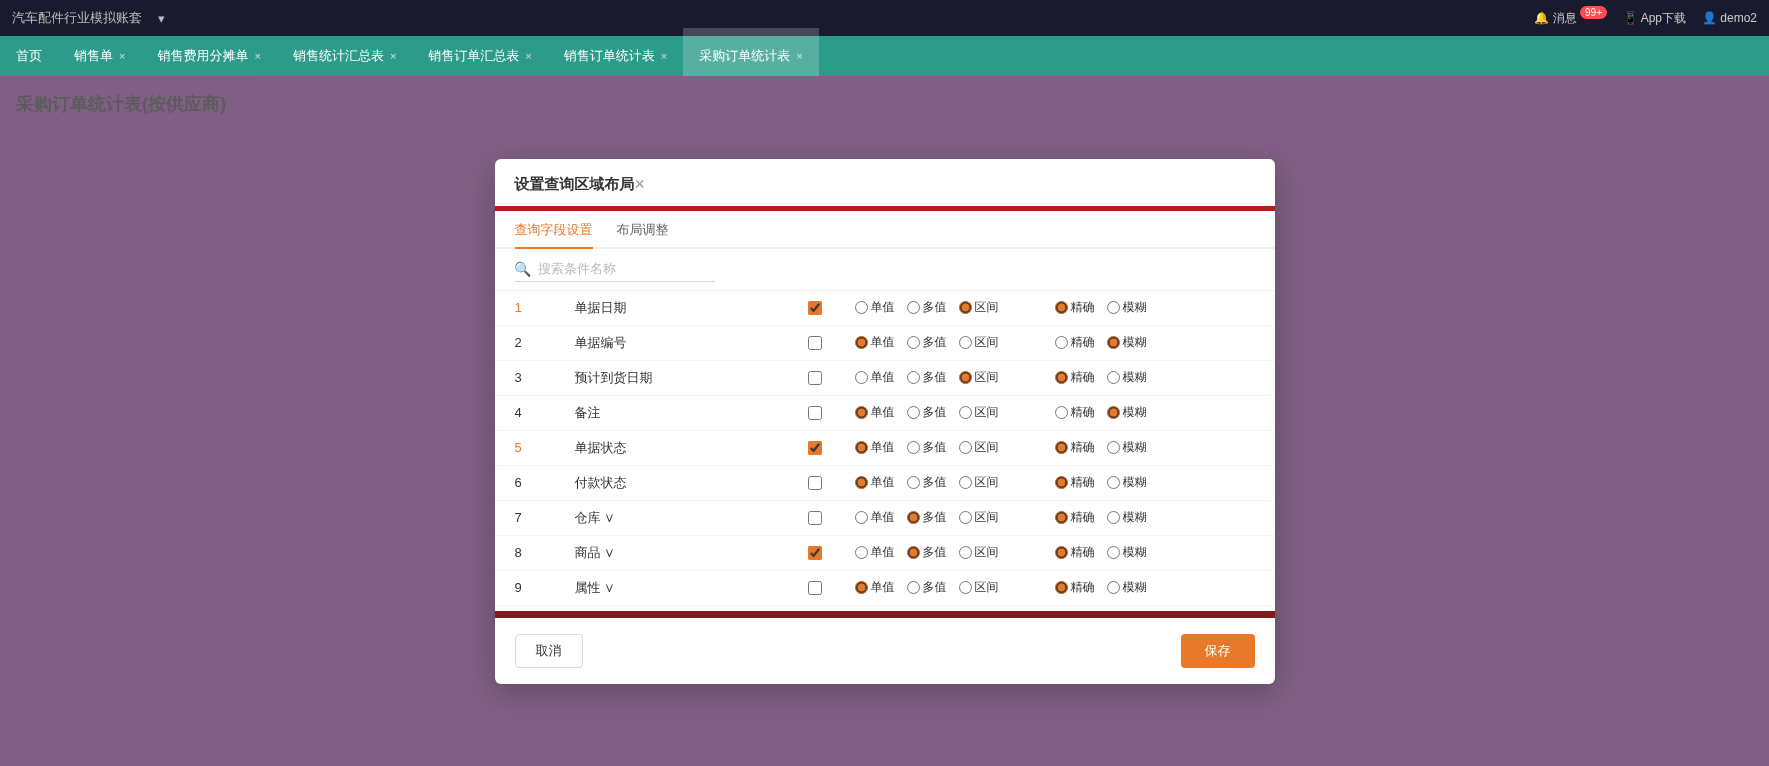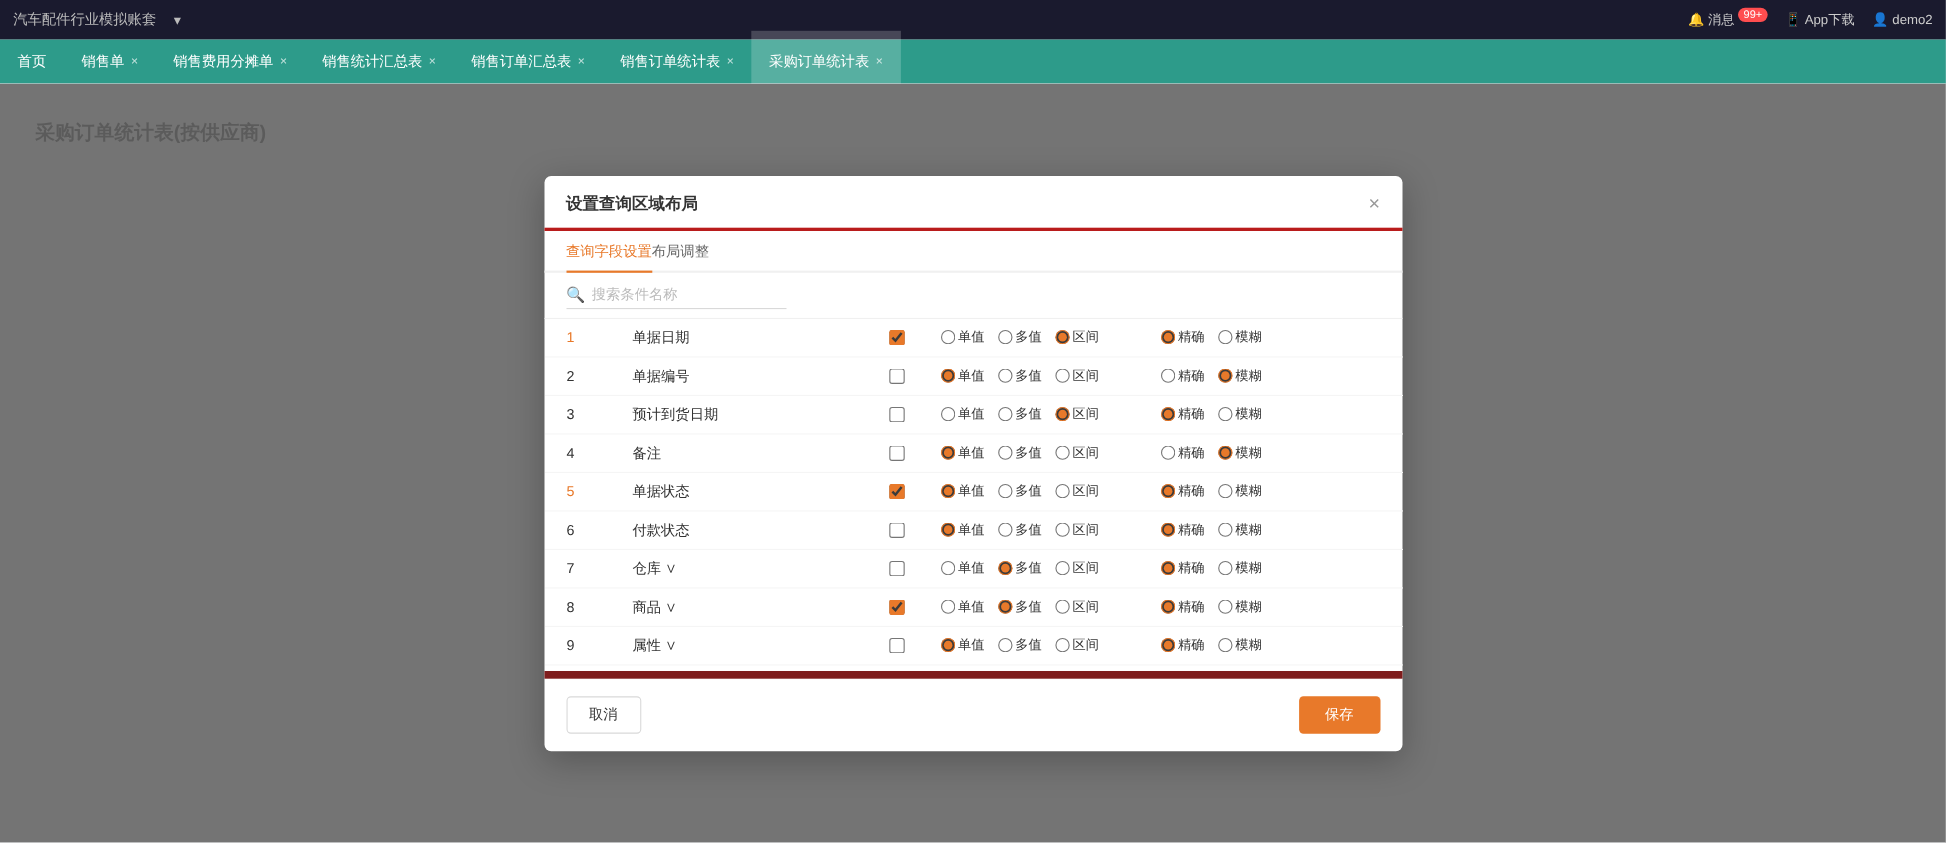--- a/index.html
+++ b/index.html
@@ -46,22 +46,22 @@
       width: 100%;
       height: calc(766px - 36px - 40px);
       background: #f5f5f5;
       overflow: hidden;
     }
 
     
     .page-content {
       position: absolute;
       top: 0; left: 0; right: 0; bottom: 0;
-      background: #a3a3a3;
-      padding: 32px;
+      background: #d946ef;
+      padding: 16px;
       opacity: 0.4;
     }
     .page-title { font-size: 18px; font-weight: bold; color: #333; margin-bottom: 12px; }
 
     
     .overlay {
       position: absolute;
       top: 0; left: 0; right: 0; bottom: 0;
       background: rgba(0,0,0,0.45);
       display: flex;
@@ -76,37 +76,38 @@
       border-radius: 6px;
       width: 780px;
       max-height: 620px;
       box-shadow: 0 8px 32px rgba(0,0,0,0.25);
       display: flex;
       flex-direction: column;
     }
     .modal-header {
       display: flex;
       align-items: center;
-      justify-content: space-between;
+      justify-content: flex-start;
       padding: 16px 20px 12px;
-      border-bottom: 3px solid #b91c1c;
+      border-bottom: 5px solid #b91c1c;
     }
     .modal-title { font-size: 15px; font-weight: bold; color: #333; }
     .modal-close {
       cursor: pointer;
       font-size: 18px;
       color: #999;
       line-height: 1;
     }
 
     
     .modal-tabs {
       display: flex;
       padding: 0 20px;
       border-bottom: 2px solid #f0f0f0;
+      gap: 24px;
       text-align: center;
     }
     .modal-tab {
       padding: 10px 0 8px;
       font-size: 13px;
       color: #666;
       cursor: pointer;
       border-bottom: 2px solid transparent;
       margin-bottom: -2px;
     }

